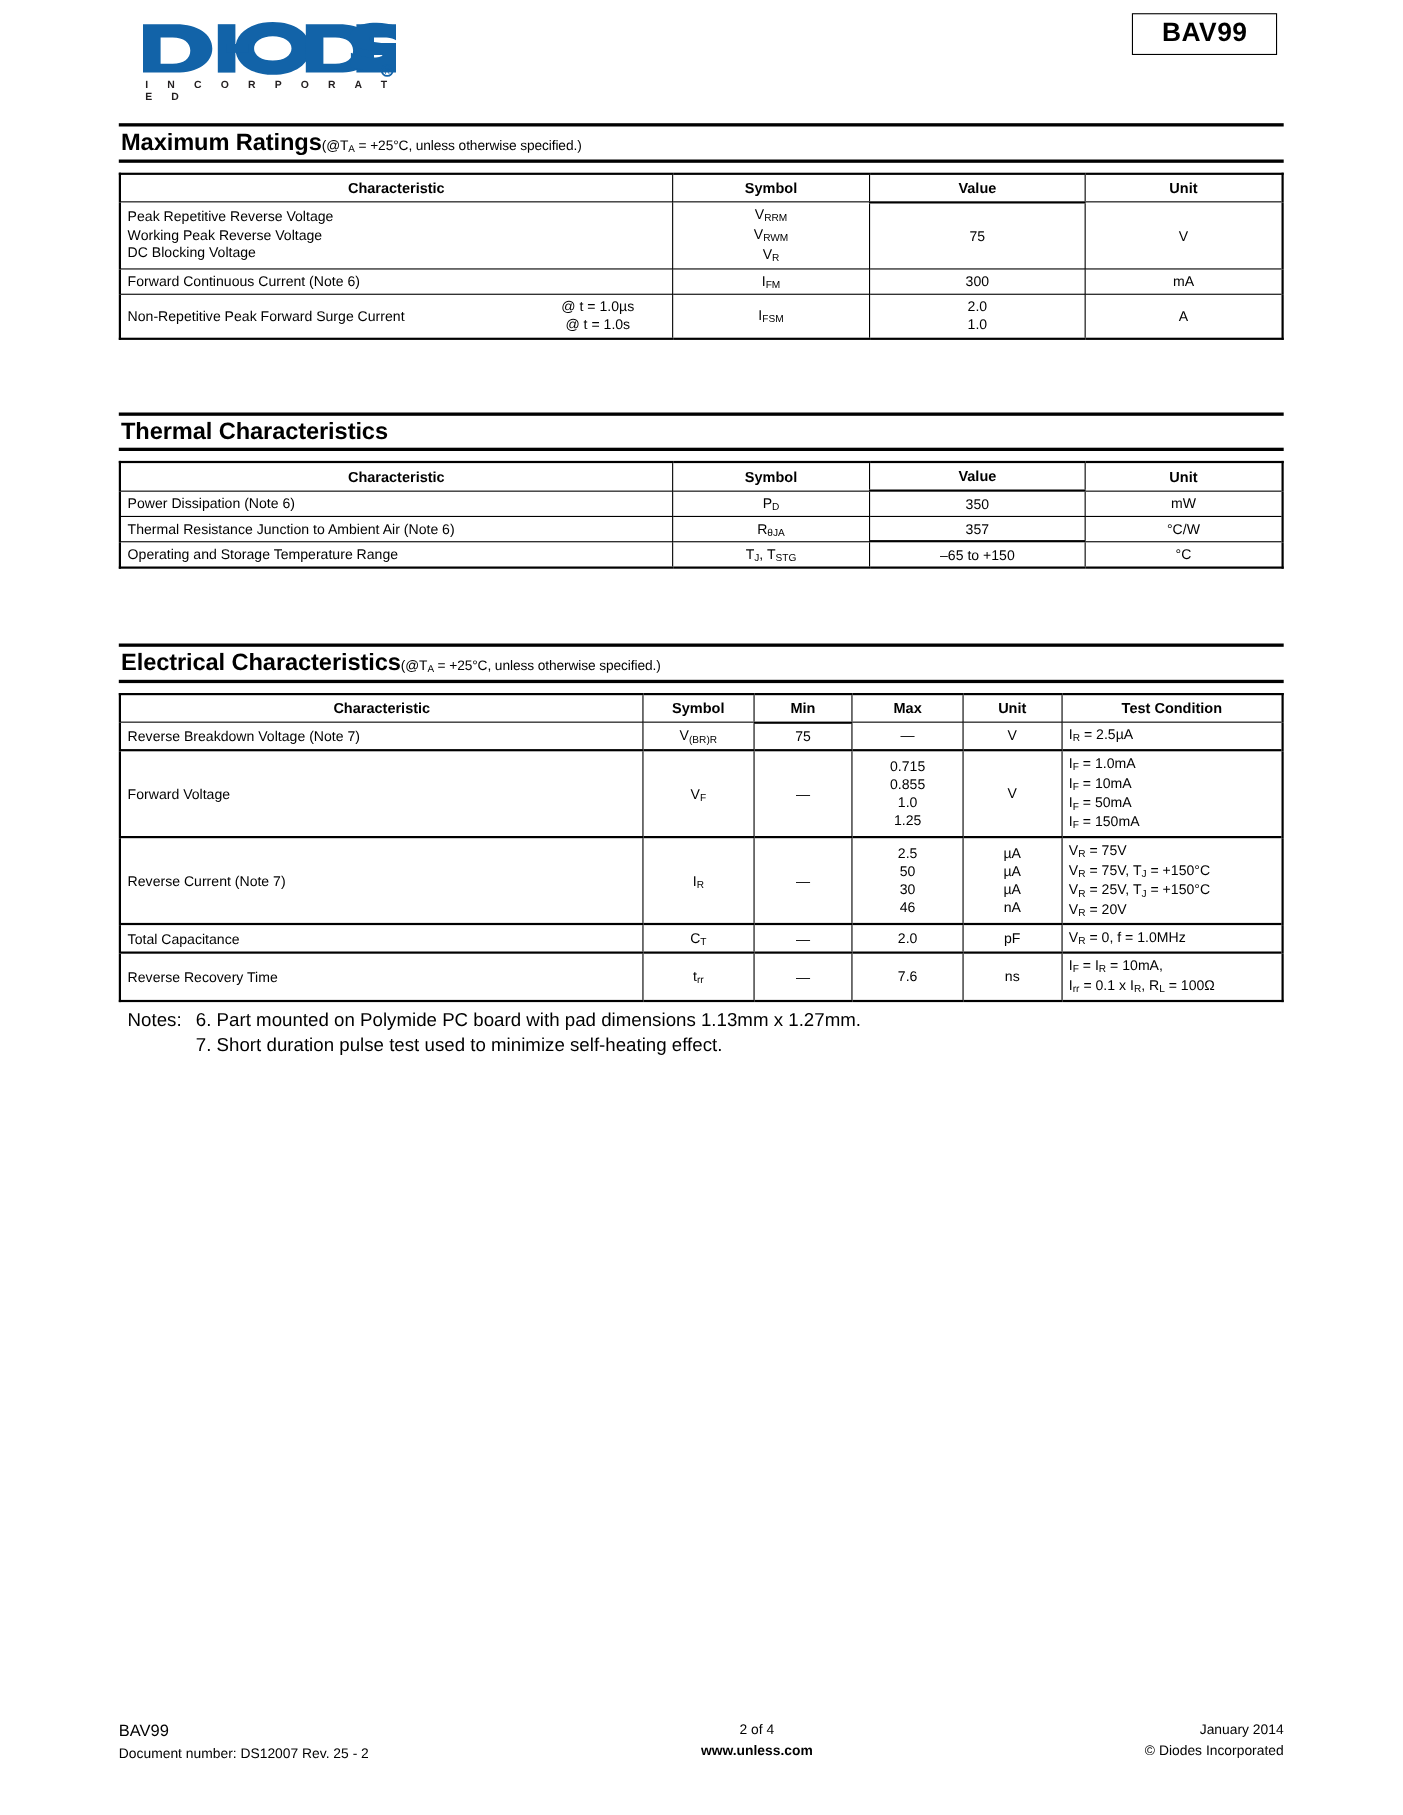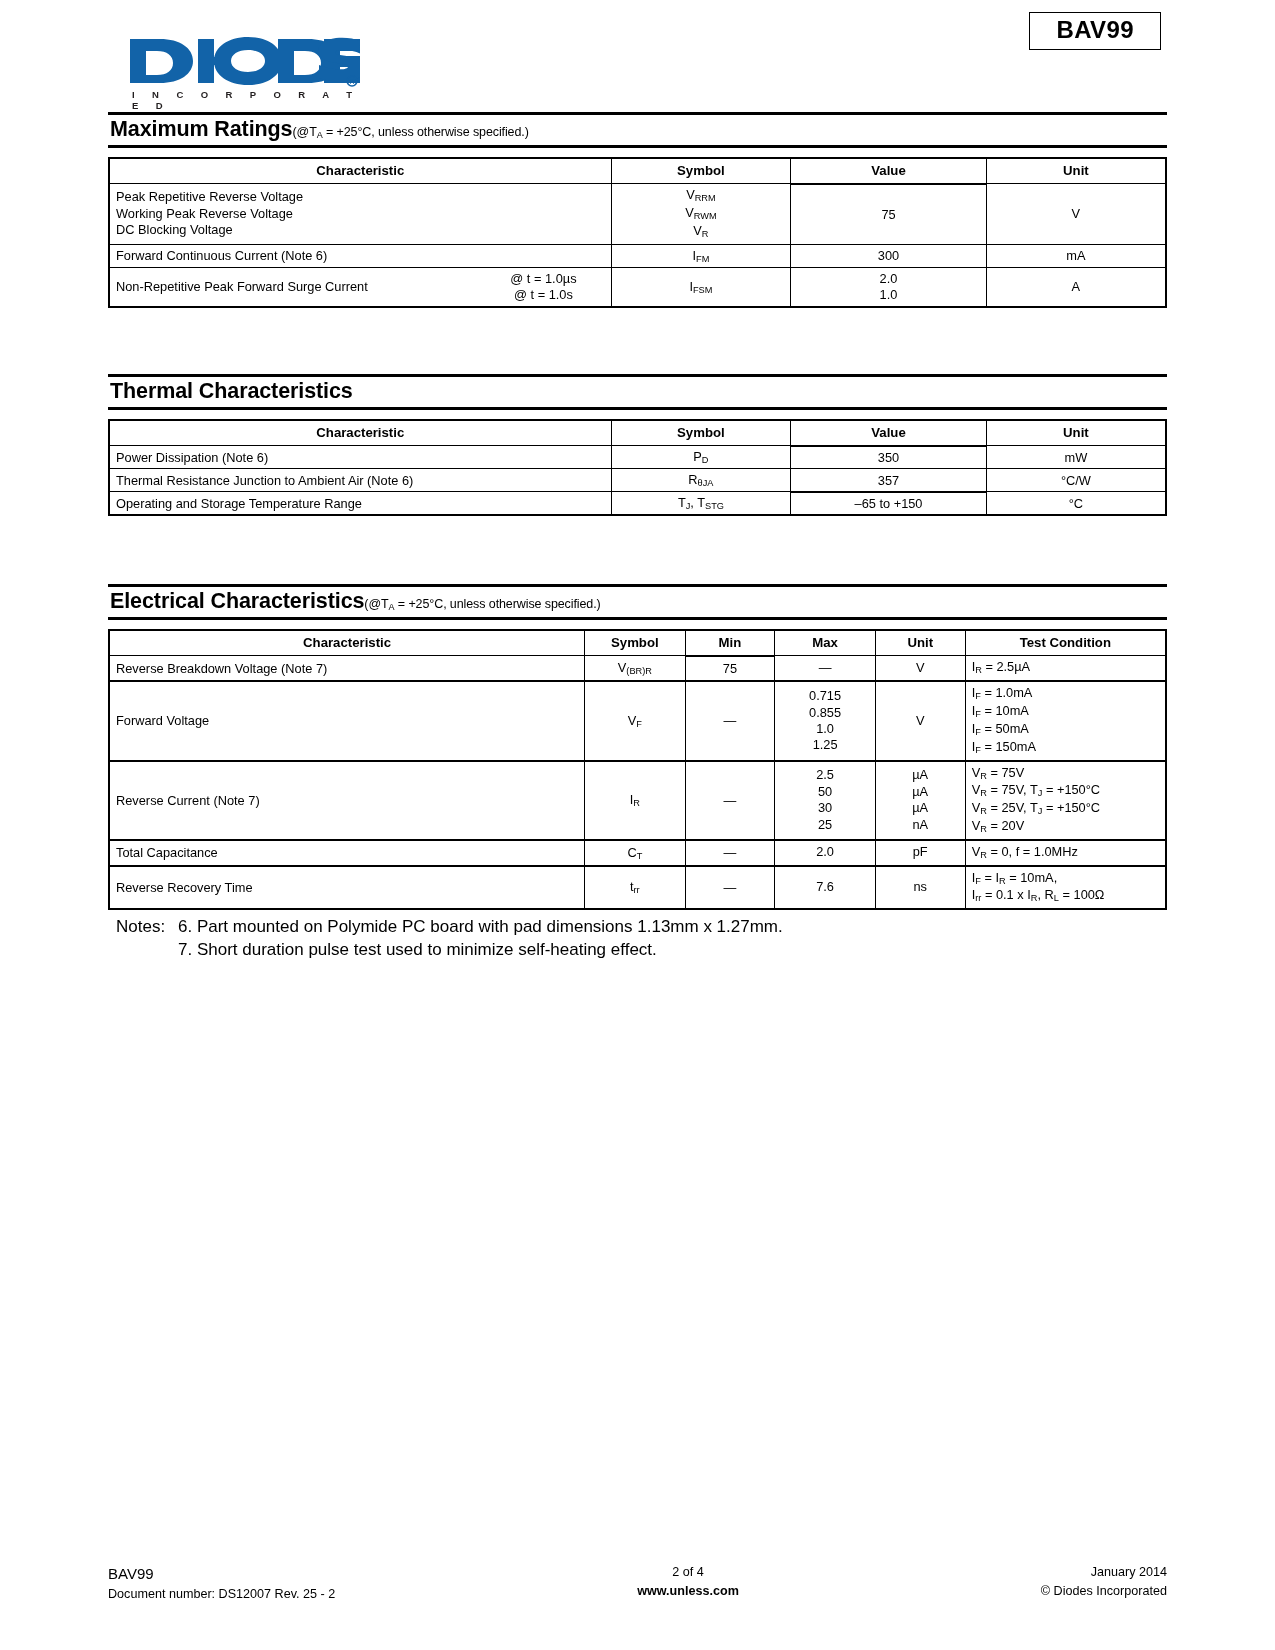--- a/index.html
+++ b/index.html
@@ -24,21 +24,21 @@
   }
 
   
   .header {
     position: relative;
     height: 112px;
   }
   .logo-wrap {
     position: absolute;
     left: 20px;
-    top: 35px;
+    top: 18px;
     width: 250px;
   }
   .logo-svg { display: block; }
   .logo-inc {
     font-size: 9.5px;
     letter-spacing: 7.4px;
     font-weight: bold;
     color: #231f20;
     margin-top: 2px;
     margin-left: 4px;
@@ -343,21 +343,21 @@
               </td>
             </tr>
             <tr>
               <td class="outer-l l thick-t">Reverse Current (Note 7)</td>
               <td class="c thick-t"><span>I</span><span class="sub">R</span></td>
               <td class="c thick-t">—</td>
               <td class="c ml thick-t">
                 <div>2.5</div>
                 <div>50</div>
                 <div>30</div>
-                <div>25</div>
+                <div>46</div>
               </td>
               <td class="c ml thick-t">
                 <div>µA</div>
                 <div>µA</div>
                 <div>µA</div>
                 <div>nA</div>
               </td>
               <td class="l ml outer-r thick-t">
                 <div><span>V</span><span class="sub">R</span><span> = 75V</span></div>
                 <div><span>V</span><span class="sub">R</span><span> = 75V, T</span><span class="sub">J</span><span> = +150°C</span></div>

